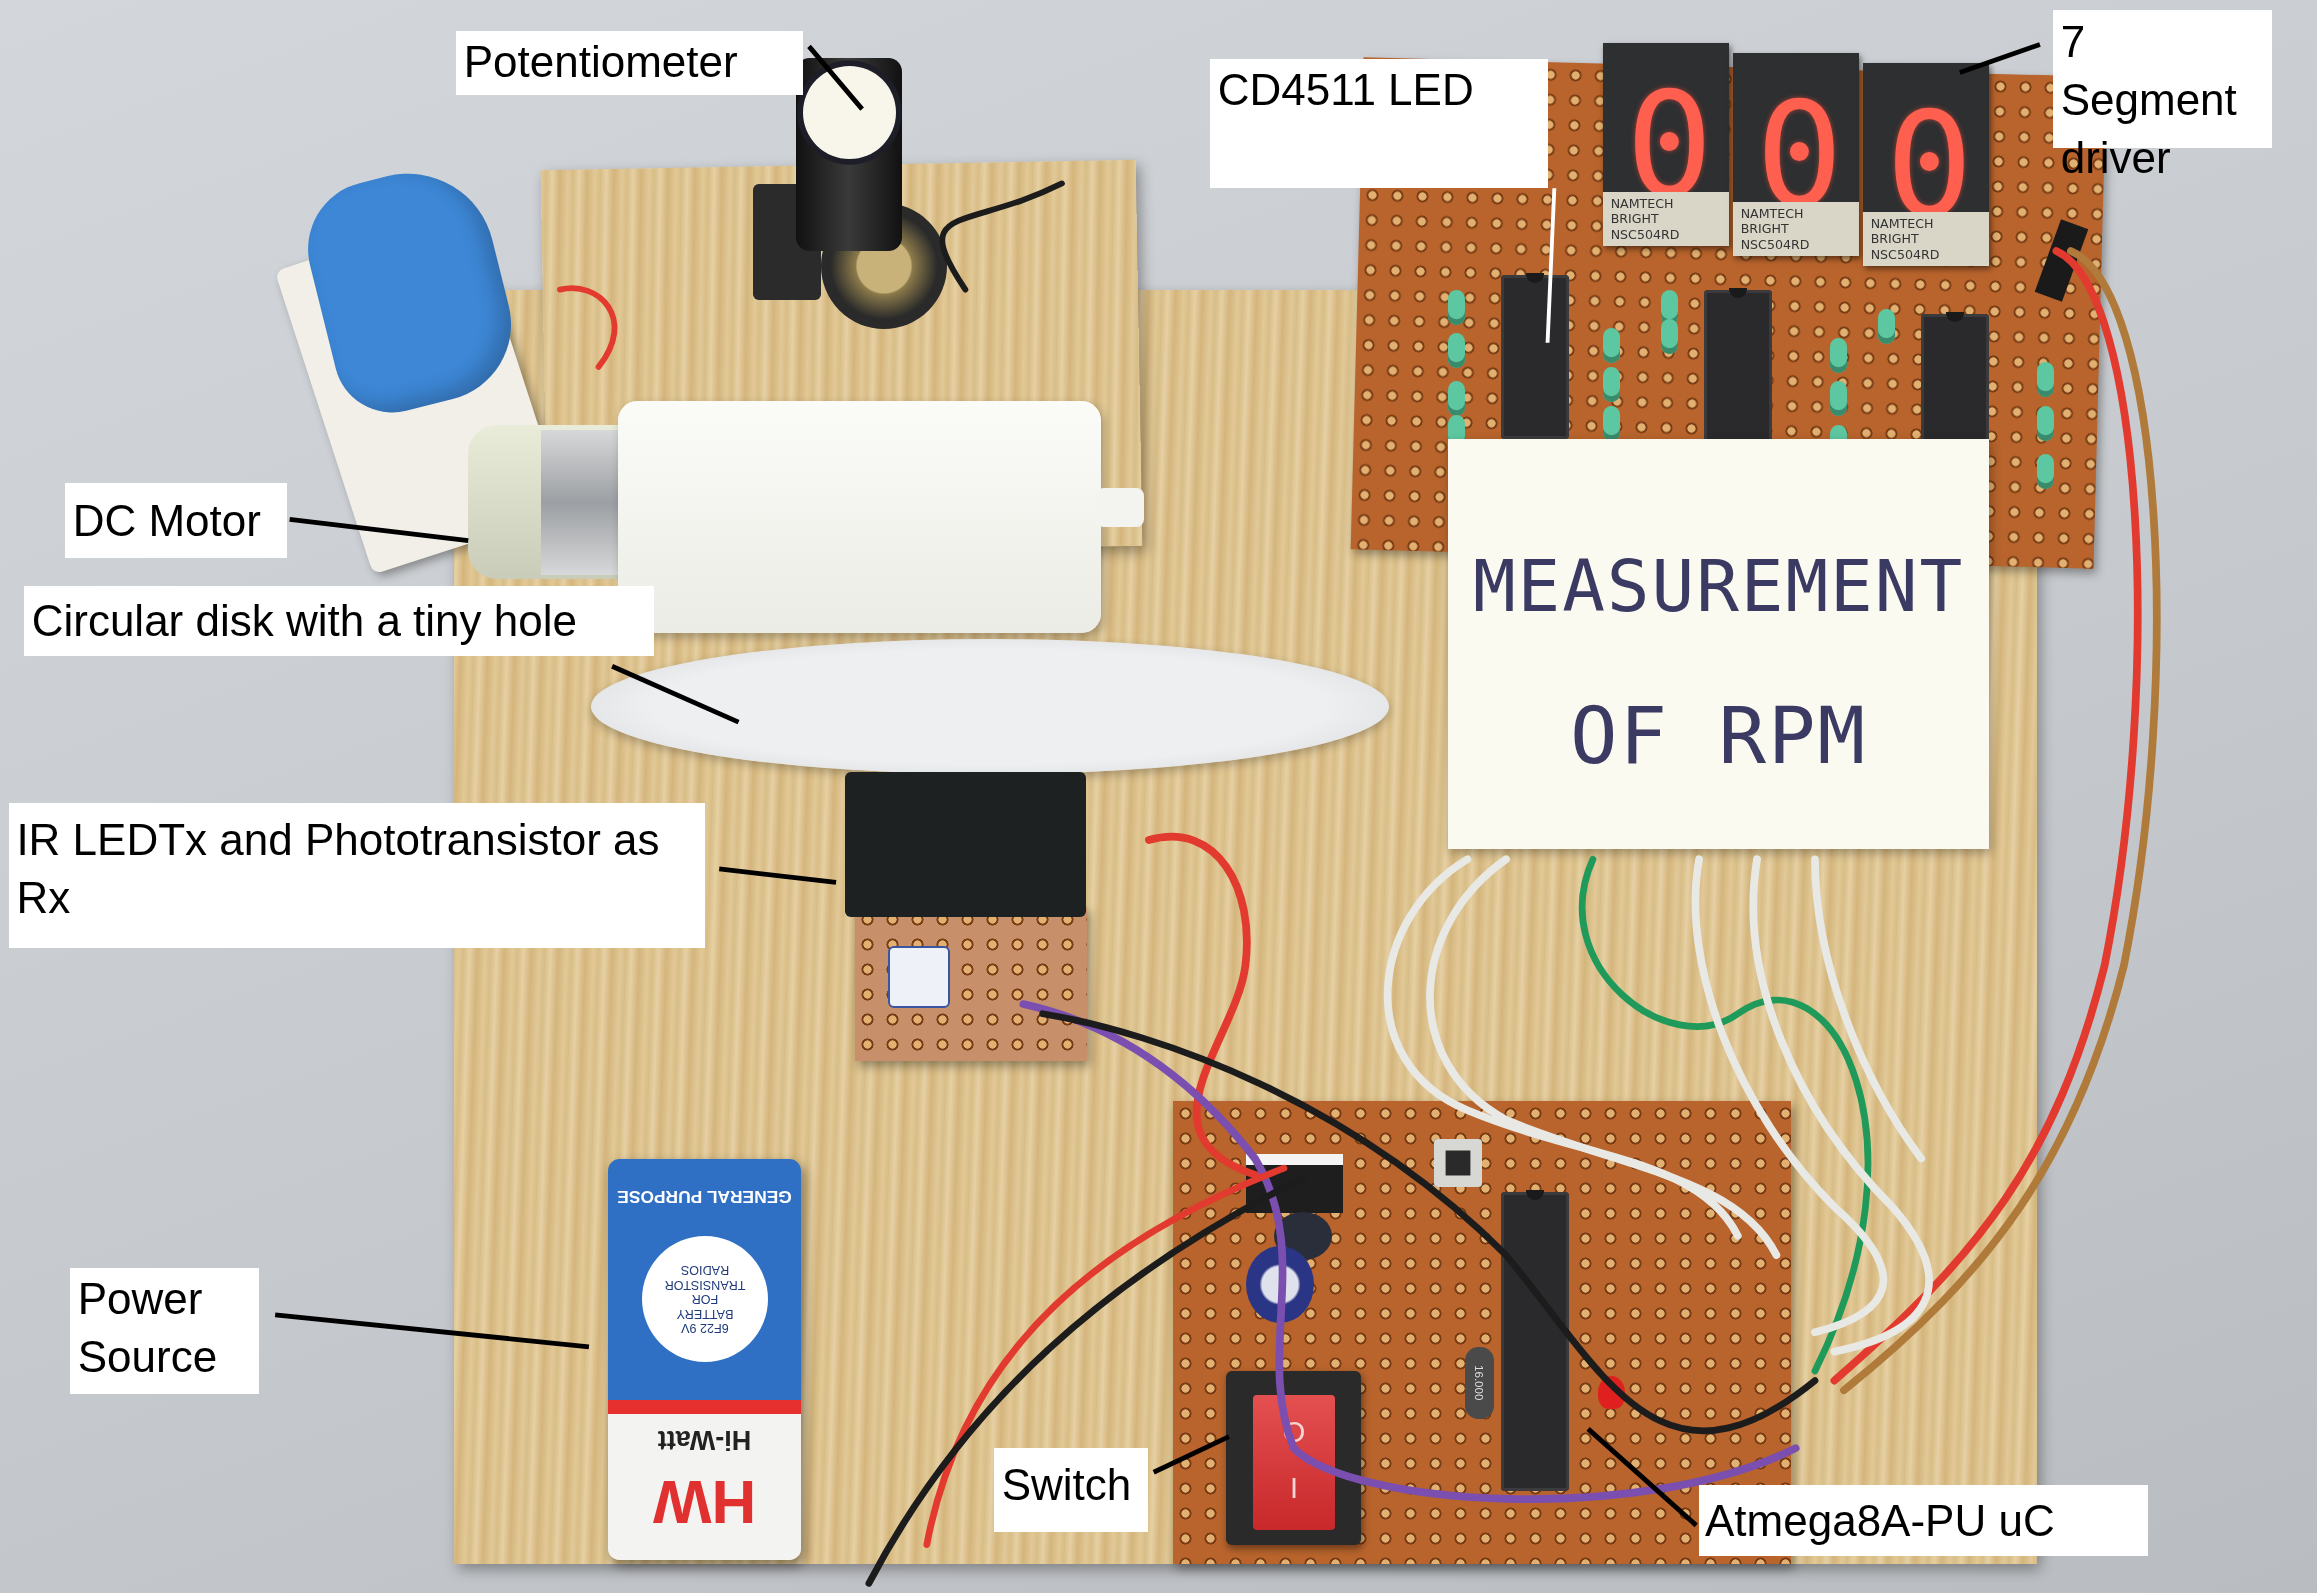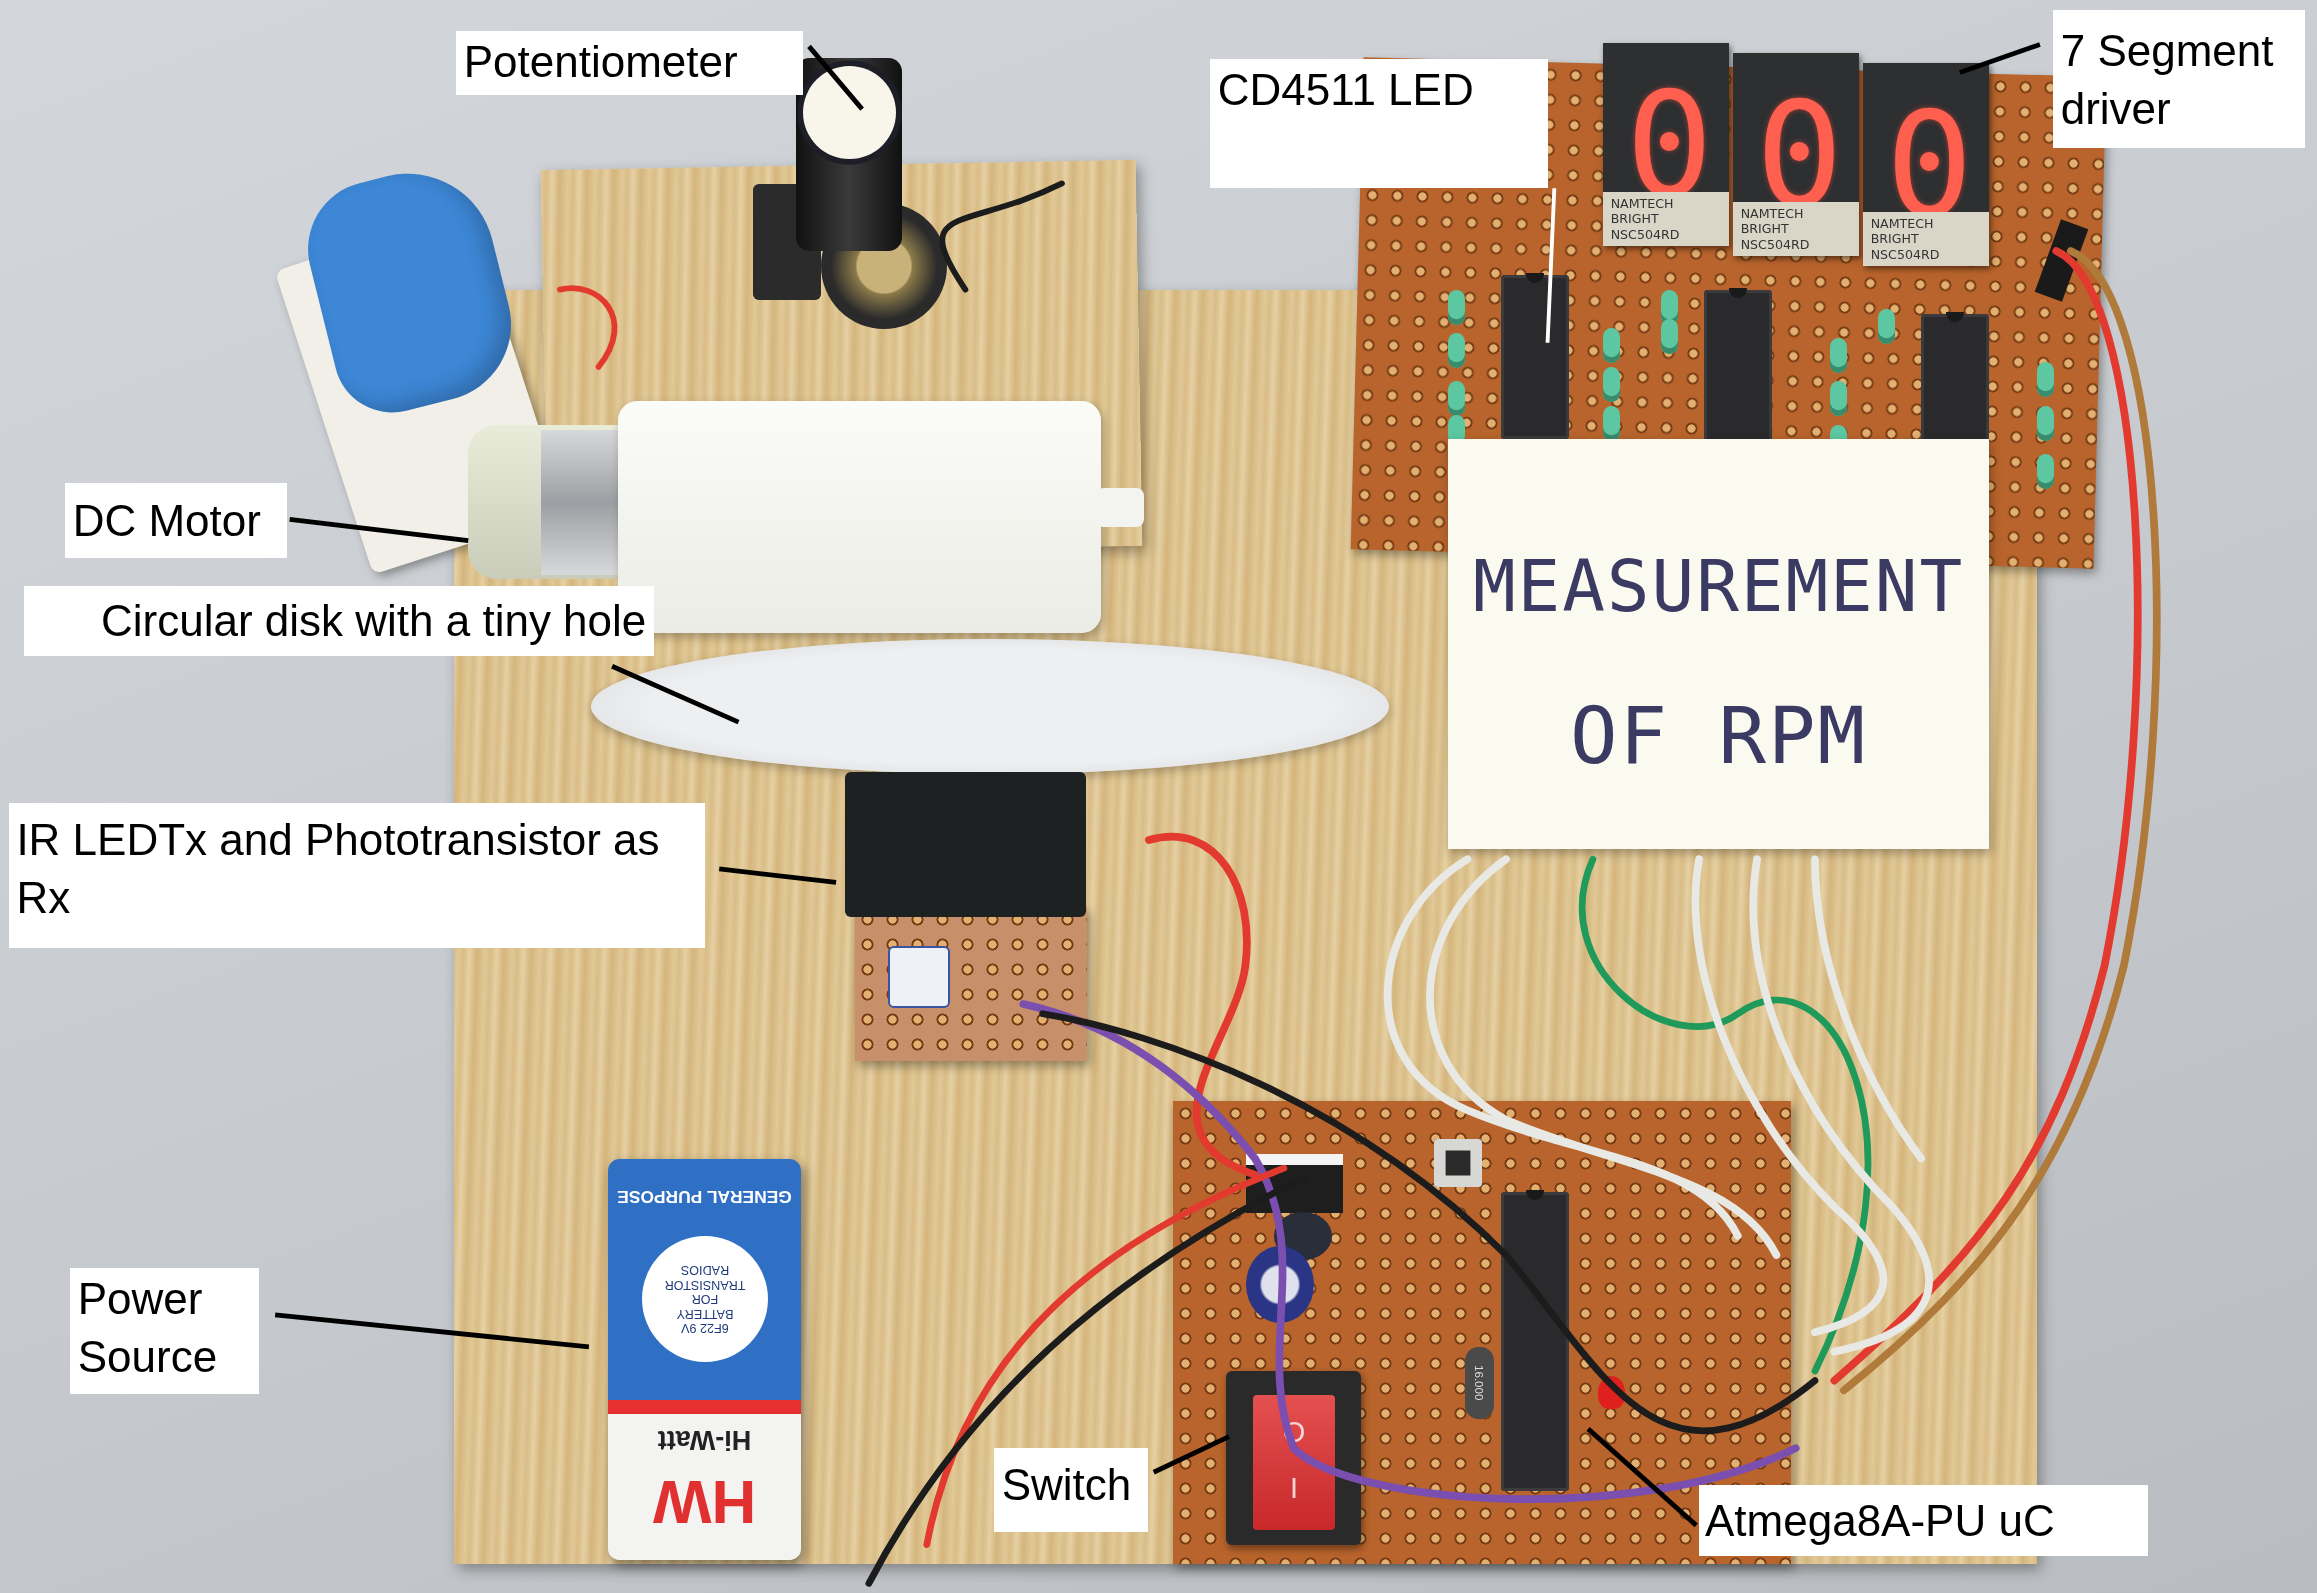--- a/index.html
+++ b/index.html
@@ -163,28 +163,28 @@
   </g>
   <line x1="1610" y1="195" x2="1603" y2="355" stroke="#ffffff" stroke-width="4"></line>
 </svg>
 
 <div class="label" style="left:456px;top:31px;width:347px;height:64px;">Potentiometer</div>
 
 <div class="label multi" style="left:1210px;top:59px;width:338px;height:129px;">
   <div>CD4511 LED</div>
 </div>
 
-<div class="label multi" style="left:2053px;top:9.7px;width:252px;height:138px;padding-top:12px;">
+<div class="label multi" style="left:2053px;top:9.7px;width:219px;height:138px;padding-top:3px;">
   <div>7 Segment</div>
   <div>driver</div>
 </div>
 
 <div class="label" style="left:65px;top:483px;width:222px;height:75px;line-height:71px;">DC Motor</div>
 
-<div class="label" style="left:24px;top:586px;width:630px;height:70px;line-height:66px;text-align:right;">Circular disk with a tiny hole</div>
+<div class="label" style="left:24px;top:586px;width:630px;height:70px;line-height:66px;">Circular disk with a tiny hole</div>
 
 <div class="label multi" style="left:8.7px;top:803px;width:696px;height:145px;padding-top:7.7px;">
   <div>IR LEDTx and Phototransistor as</div>
   <div>Rx</div>
 </div>
 
 <div class="label multi" style="left:70px;top:1268px;width:189px;height:126px;">
   <div>Power</div>
   <div>Source</div>
 </div>

